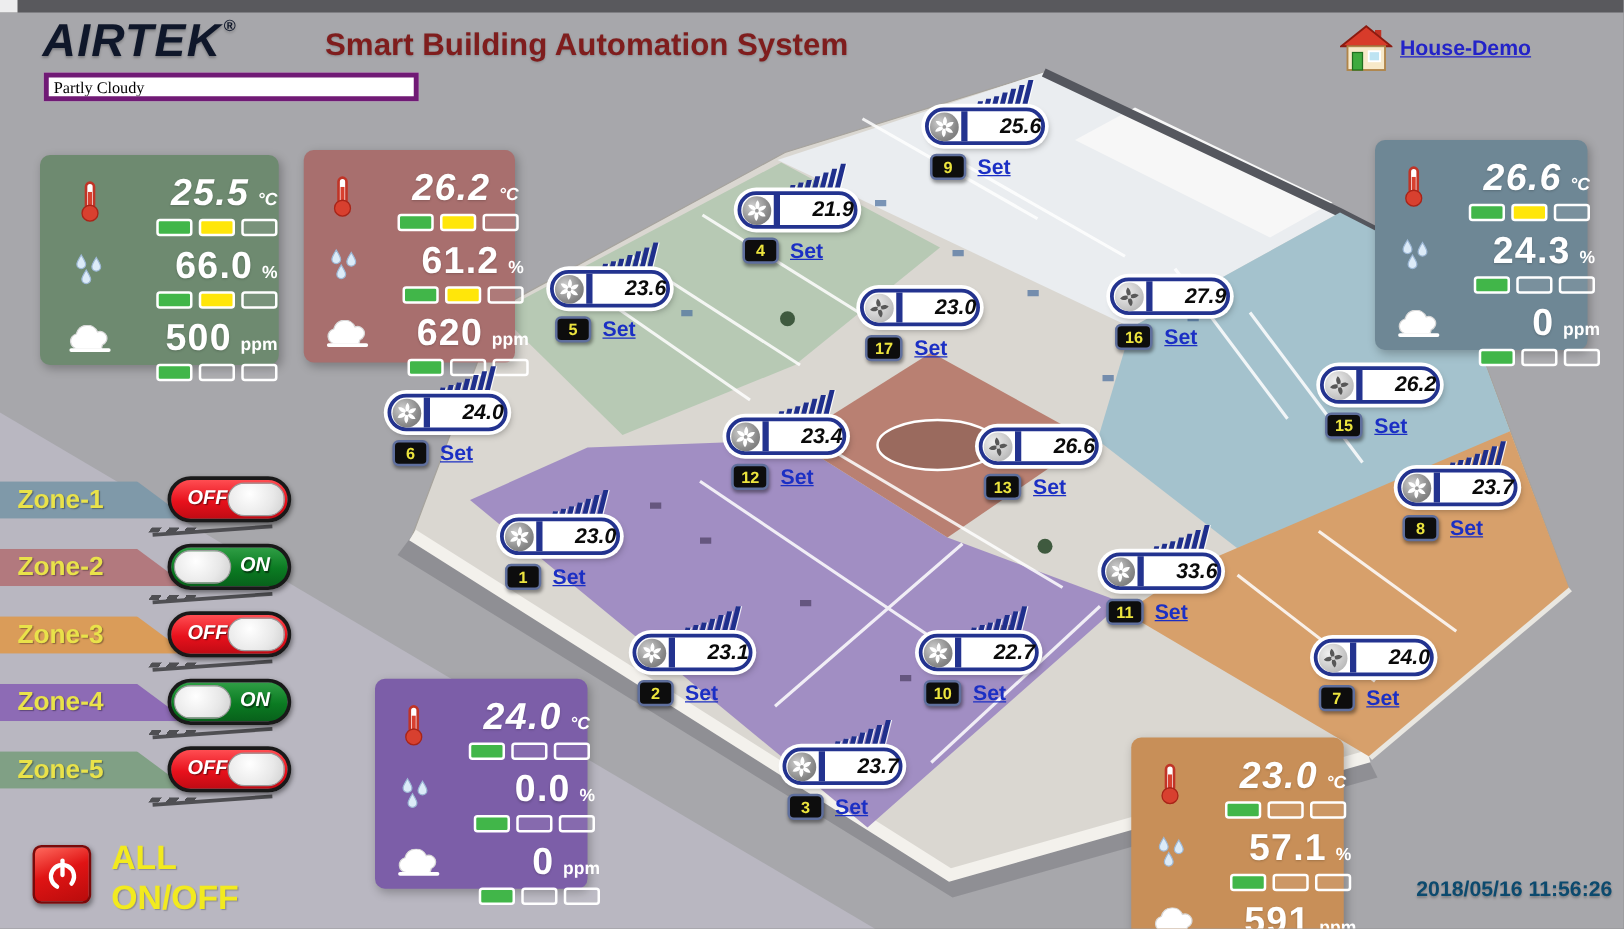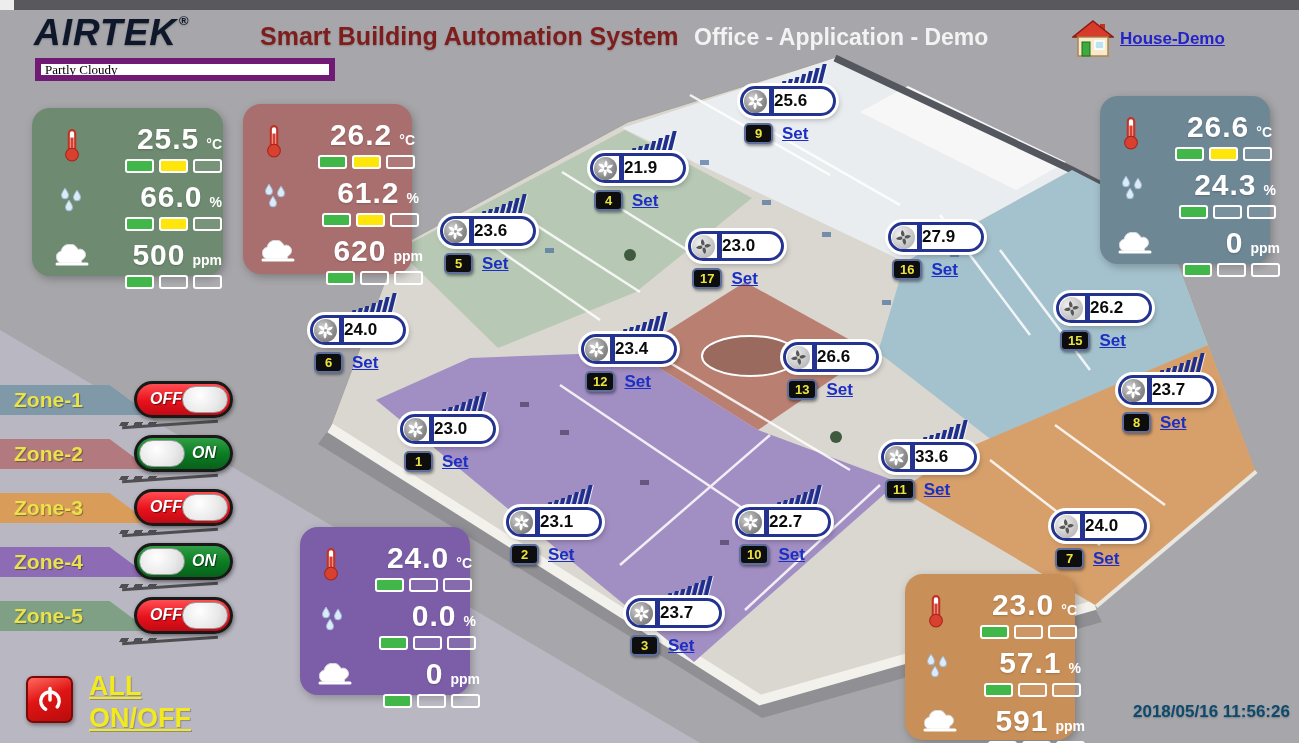--- a/index.html
+++ b/index.html
@@ -12,29 +12,29 @@
   
   .logo{position:absolute;left:34px;top:12px;color:#0f172a;font-weight:900;font-style:italic;
         font-size:37px;letter-spacing:1px;z-index:4;text-shadow:0 1px 2px rgba(0,0,0,.25);}
   .logo sup{font-size:13px;font-style:normal;vertical-align:20px;margin-left:2px;}
   .apptitle{position:absolute;left:260px;top:22px;font-size:25px;font-weight:bold;color:#7f1d1d;
         z-index:4;text-shadow:0 1px 2px rgba(0,0,0,.2);}
   .subtitle{position:absolute;left:694px;top:24px;font-size:23px;font-weight:600;color:#f3f3f3;z-index:4;}
   .house{position:absolute;left:1072px;top:20px;display:flex;align-items:center;gap:6px;z-index:6;cursor:pointer;}
   .houselink{color:#2323c8;font-weight:800;font-size:17px;text-decoration:underline;}
   .weather{position:absolute;left:35px;top:58px;width:300px;height:23px;background:#fff;
-        border:6px solid #701a75;font-family:"Liberation Serif",serif;font-size:13px;
+        border:4px solid #701a75;font-family:"Liberation Serif",serif;font-size:13px;
         padding:0 0 0 4px;z-index:6;box-sizing:border-box;}
 
   
   .floor{position:absolute;left:0;top:0;z-index:1;}
 
   
-  .panels .panel{position:absolute;z-index:5;border-radius:18px;background:var(--zc);
-        box-shadow:2px 3px 8px rgba(0,0,0,.25);padding:14px 0 0 18px;box-sizing:border-box;}
+  .panels .panel{position:absolute;z-index:5;border-radius:8px;background:var(--zc);
+        box-shadow:2px 3px 8px rgba(0,0,0,.25);padding:14px 0 0 18px;box-sizing:border-box;margin-top:16px;}
   .prow{display:flex;align-items:flex-start;margin-bottom:7px;}
   .picon{width:44px;padding-top:6px;display:flex;justify-content:center;}
   .picon svg{display:none;}
   .prow.temp svg.i-temp{display:block;}
   .prow.humidity svg.i-hum{display:block;}
   .prow.co2 svg.i-co2{display:block;}
   .pmain{flex:1;}
   .pval{display:flex;align-items:baseline;justify-content:flex-end;width:128px;color:#fff;}
   .pval .v{font-size:30px;font-weight:bold;letter-spacing:1px;text-shadow:0 1px 2px rgba(0,0,0,.2);}
   .pval .u{font-size:14px;font-weight:bold;margin-left:7px;}
@@ -69,41 +69,41 @@
         text-shadow:1px 1px 1px rgba(0,0,0,.5);}
   .zone-row.off .tlabel{left:13px;}
   .zone-row.on  .tlabel{right:14px;}
 
   
   .allswitch{position:absolute;left:26px;top:670px;display:flex;align-items:flex-start;z-index:6;}
   .powerbtn{width:47px;height:47px;margin-top:6px;border:2px solid #7a0a0a;border-radius:7px;
         background:linear-gradient(160deg,#ff6a5e 0%,#e01414 45%,#b90c0c 100%);
         display:flex;align-items:center;justify-content:center;cursor:pointer;box-shadow:1px 2px 4px rgba(0,0,0,.4);padding:0;}
   .alltext{margin-left:16px;color:#f2ea1f;font-weight:800;font-size:27px;line-height:1.2;
-        text-shadow:1px 1px 1px rgba(0,0,0,.25);text-decoration:underline;}
+        text-shadow:1px 1px 1px rgba(0,0,0,.25);}
 
   
   .fans .fan{position:absolute;width:112px;z-index:5;}
   .bars{position:absolute;left:44px;top:-22px;display:flex;align-items:flex-end;gap:2px;transform:skewX(-14deg);}
   .bars span{width:4px;background:#1f2f8c;box-shadow:1px 0 0 rgba(255,255,255,.85);}
   .bars span:nth-child(1){height:5px;}  .bars span:nth-child(2){height:7px;}
   .bars span:nth-child(3){height:9px;}  .bars span:nth-child(4){height:12px;}
   .bars span:nth-child(5){height:15px;} .bars span:nth-child(6){height:18px;}
   .bars span:nth-child(7){height:22px;}
   .cap{position:relative;display:flex;align-items:center;width:96px;height:30px;background:#fff;
         border:3px solid #23338f;border-radius:17px;box-sizing:border-box;
         box-shadow:0 0 0 3px #fff,2px 3px 6px rgba(0,0,0,.35);}
   .fan-circle{position:relative;width:23px;height:23px;margin-left:1px;border-radius:50%;flex:none;
         background:radial-gradient(circle at 35% 35%,#cfcfcf,#8a8a8a 60%,#6c6c6c);}
   .fan.off .fan-circle{background:radial-gradient(circle at 35% 35%,#f0f0f0,#c2c2c2 65%,#a8a8a8);}
   .fan-circle svg{position:absolute;inset:1px;width:21px;height:21px;}
   .fan .off-blades{display:none;}
   .fan.off .off-blades{display:block;}
   .divider{width:5px;align-self:stretch;background:#23338f;margin-left:2px;flex:none;}
-  .temp{flex:1;text-align:left;font-weight:bold;font-size:17px;color:#0a0a0a;}
+  .temp{flex:1;text-align:right;font-weight:bold;font-size:17px;color:#0a0a0a;font-style:italic;}
   .fanfoot{display:flex;align-items:center;gap:9px;margin:7px 0 0 4px;}
   .badge{background:#0d0d0d;border:2px solid #5f6f9d;border-radius:5px;color:#ece43e;font-weight:bold;
         font-size:13px;min-width:13px;text-align:center;padding:1px 6px;box-shadow:1px 2px 3px rgba(0,0,0,.4);}
   .setlink{color:#1b2fc4;font-weight:800;font-size:17px;text-decoration:underline;cursor:pointer;}
 
   .timestamp{position:absolute;left:1133px;top:702px;color:#0c4a6e;font-weight:bold;font-size:17px;
         white-space:nowrap;z-index:6;text-shadow:0 1px 2px rgba(0,0,0,.25);}
 </style>
 </head>
 <body>
@@ -163,21 +163,20 @@
   </svg>
 
   <div class="topbar">
       <span class="corner"></span>
     </div>
 
   <div class="logo">
     <span>AIRTEK</span><sup>®</sup>
   </div>
   <div class="apptitle">Smart Building Automation System</div>
-  <div class="subtitle">Office - Application - Demo</div>
 
   <div class="house">
     <svg width="42" height="38" viewBox="0 0 42 38">
       <rect x="28" y="4" width="5" height="8" fill="#c23324"></rect>
       <polygon points="21,1 41,17 1,17" fill="#d83b2a" stroke="#8a1b10" stroke-width="1.5"></polygon>
       <rect x="6" y="17" width="30" height="19" fill="#f7e9c9" stroke="#b0854a" stroke-width="1.5"></rect>
       <rect x="10" y="22" width="8" height="14" fill="#3faa3f" stroke="#1f6e1f"></rect>
       <rect x="23" y="21" width="9" height="8" fill="#bde3f2" stroke="#ffffff" stroke-width="1.5"></rect>
     </svg>
     <a class="houselink">House-Demo</a>

